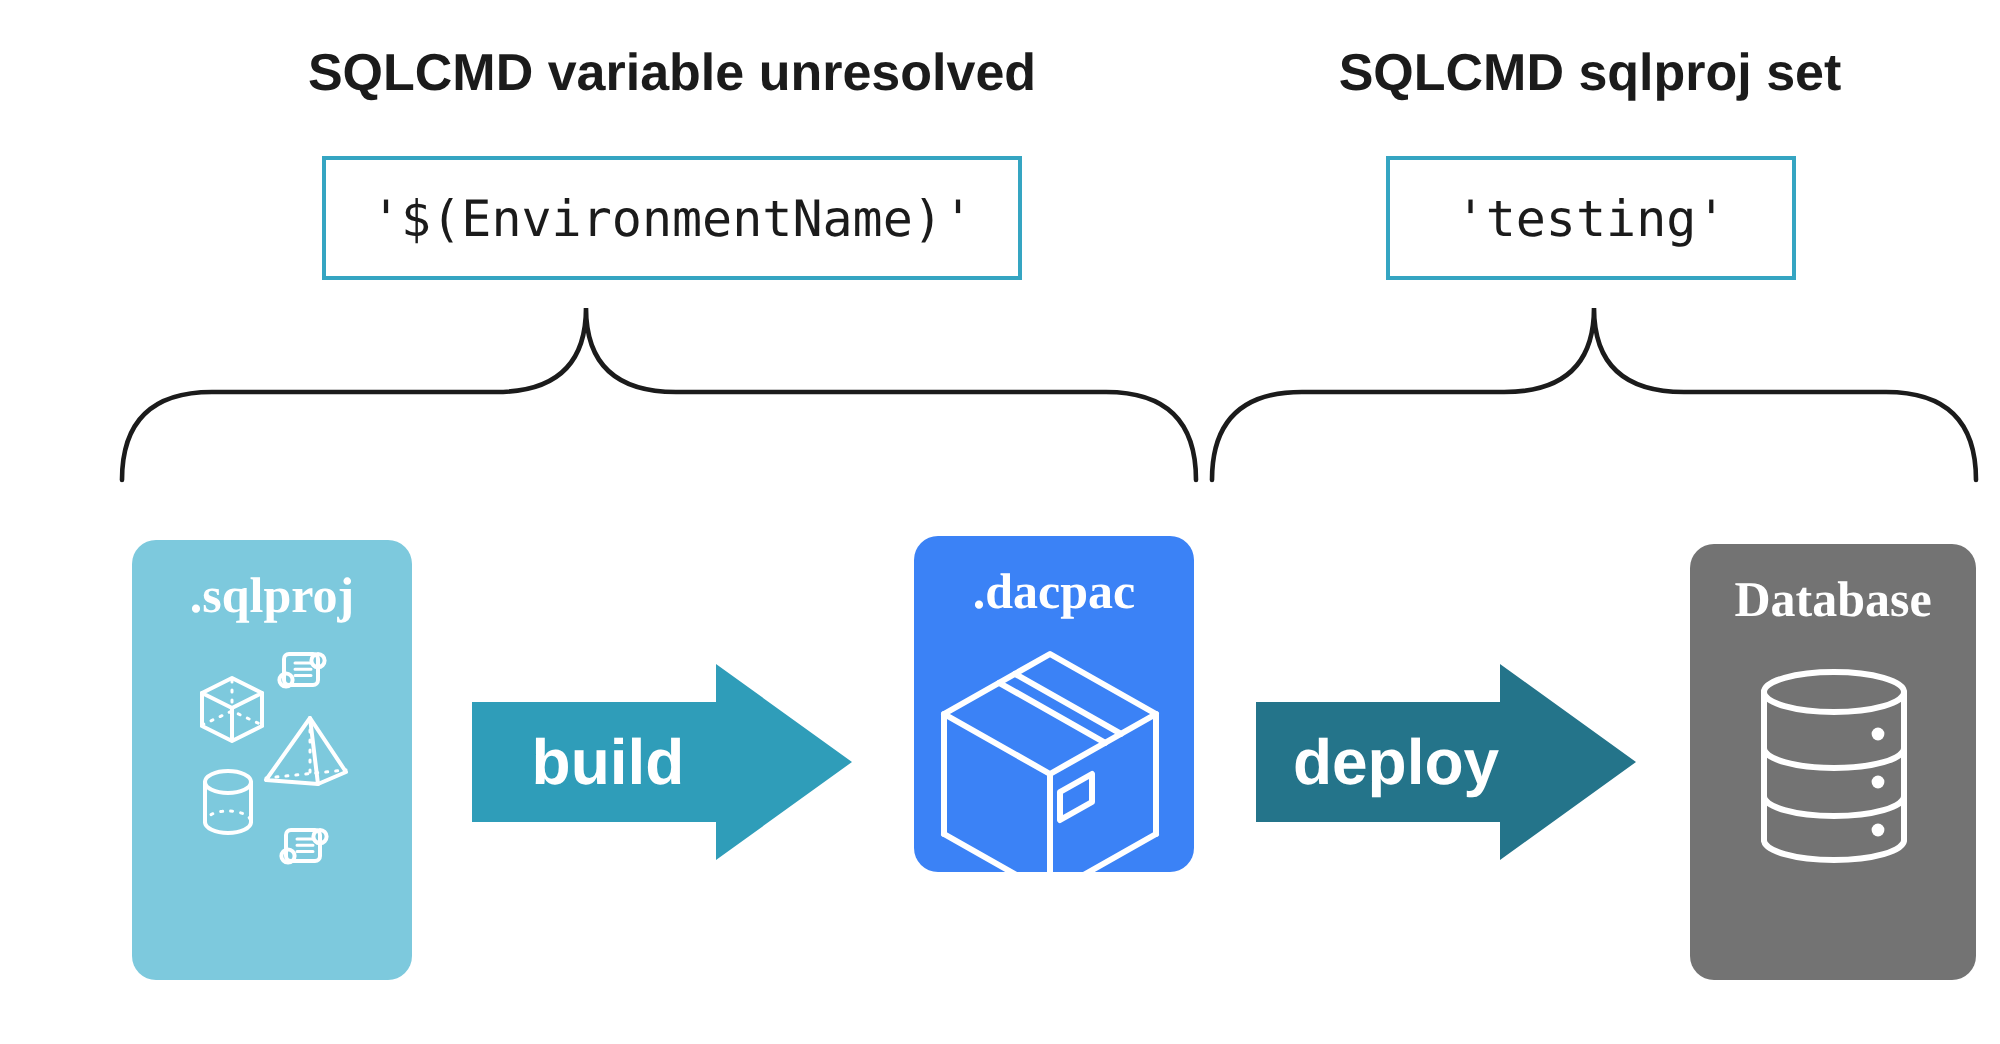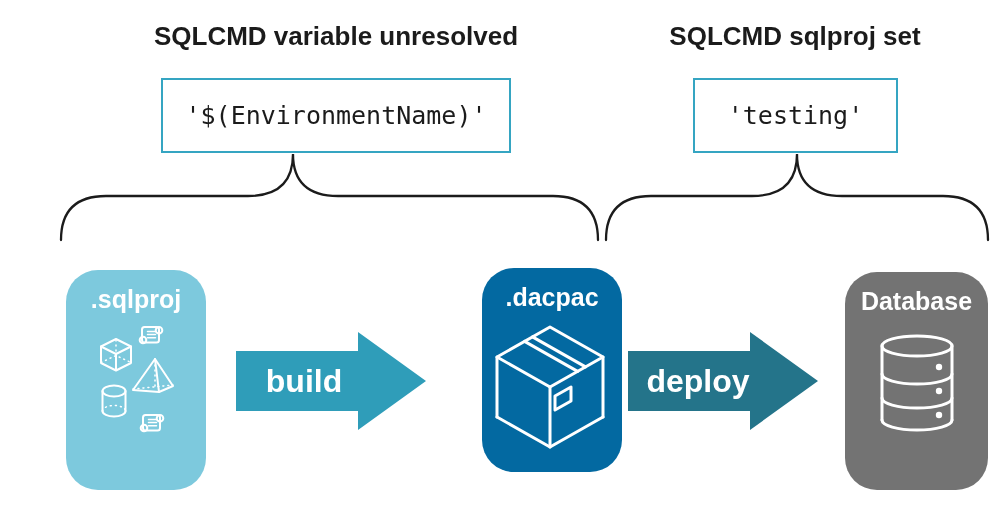--- a/index.html
+++ b/index.html
@@ -4,33 +4,33 @@
 <style>
   html,body { margin:0; padding:0; background:#ffffff; }
   .canvas { position:relative; width:1000px; height:522px; background:#ffffff;
             font-family:"Liberation Sans", sans-serif; overflow:hidden;margin-left:28px; }
 
   .heading { position:absolute; top:21px; font-size:26px; font-weight:700;
              color:#1b1b1b; text-align:center; white-space:nowrap; }
   .h-left  { left:108px; width:400px; }
   .h-right { left:617px; width:300px; }
 
-  .codebox { position:absolute; top:78px; height:75px; box-sizing:border-box;
+  .codebox { position:absolute; top:78px; height:62px; box-sizing:border-box;
              border:2.5px solid #35a5c2; background:#ffffff;
              display:flex; align-items:center; justify-content:center; }
   .cb-left  { left:133px; width:350px; }
   .cb-right { left:665px; width:205px; }
   .codebox code { font-family:"DejaVu Sans Mono", monospace; font-size:25px; color:#1b1b1b; }
 
   .braces { position:absolute; left:0; top:0; }
   .braces path { fill:none; stroke:#1b1b1b; stroke-width:2.3; stroke-linecap:round; }
 
-  .stage { position:absolute; border-radius:32px; }
+  .stage { position:absolute; border-radius:12px;font-family:Liberation Serif, serif; }
   .stage-sqlproj  { left:38px;  top:270px; width:140px; height:220px; background:#7dc9dd; }
-  .stage-dacpac   { left:454px; top:268px; width:140px; height:204px; background:#0369a1; }
+  .stage-dacpac   { left:429px; top:268px; width:140px; height:168px; background:#3b82f6; }
   .stage-database { left:817px; top:272px; width:143px; height:218px; background:#737373; }
   .stage-label { position:absolute; top:15px; left:0; width:100%; text-align:center;
                  color:#ffffff; font-weight:700; font-size:25px; }
   .stage-icon { position:absolute; }
   .icon-sqlproj  { left:32px; top:54px; }
   .icon-dacpac   { left:13px; top:56px; }
   .icon-database { left:34px; top:62px; }
 
   .outline  { fill:none; stroke:#ffffff; stroke-linejoin:round; stroke-linecap:round; }
   .w2 { stroke-width:2; }

